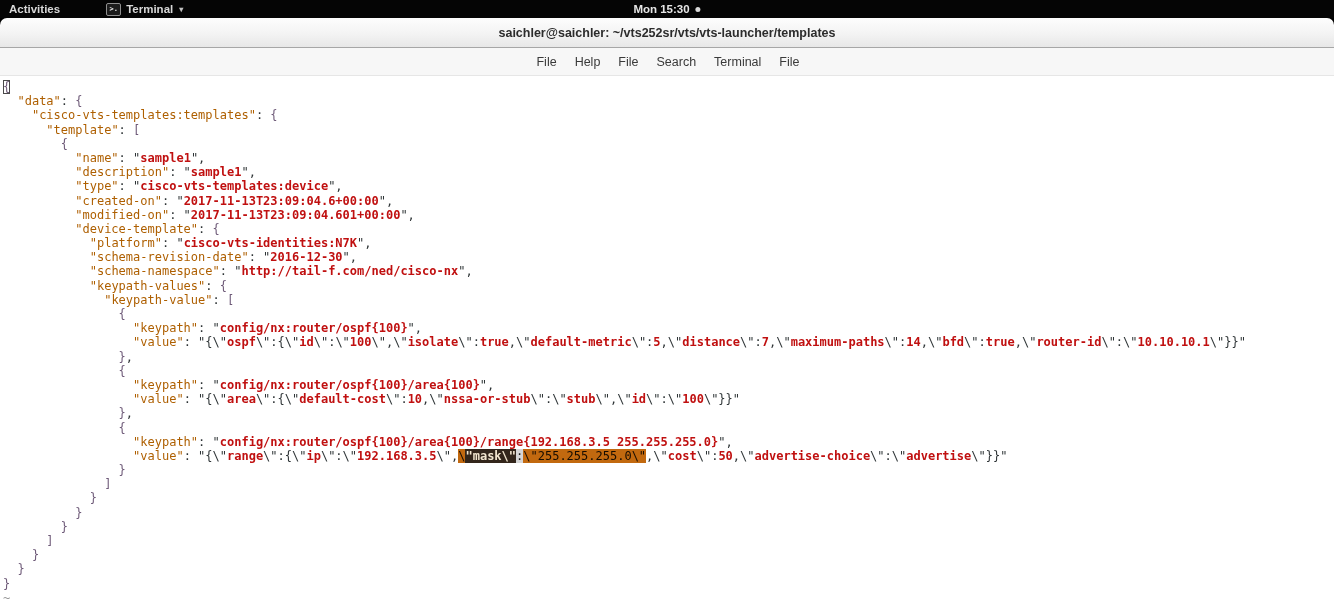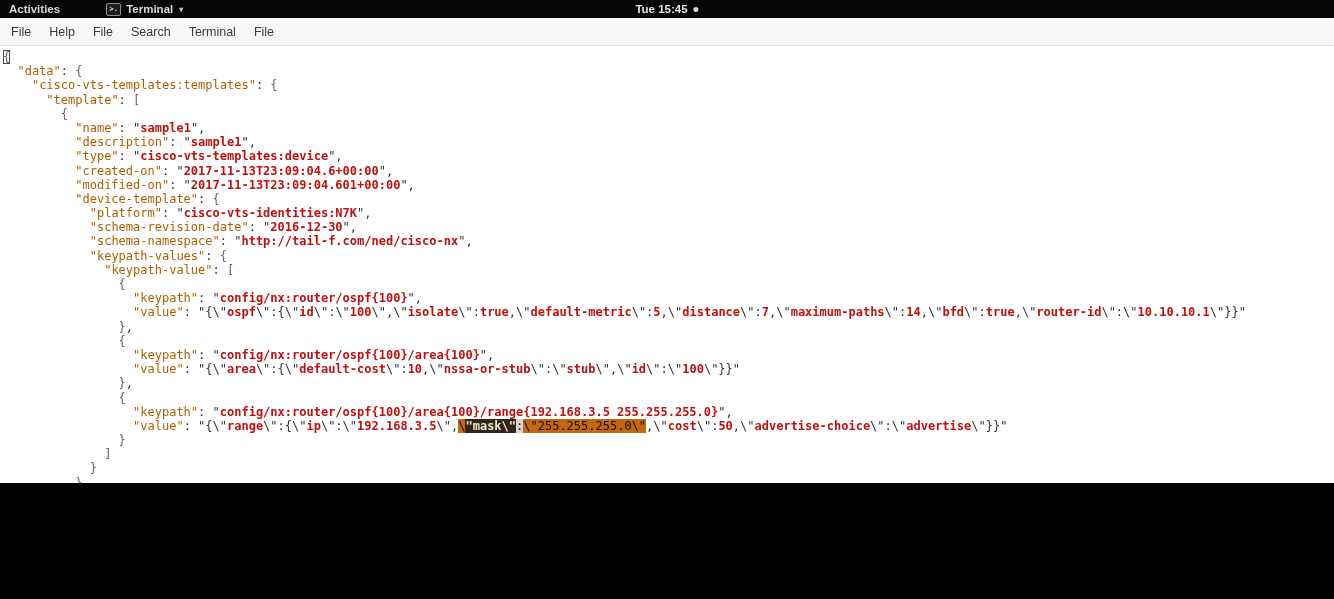--- a/index.html
+++ b/index.html
@@ -1,17 +1,17 @@
 <!DOCTYPE html>
 <html style="--key: #ae5f00; --str: #c01010; --brace: #6e5a78; --pun: #2e3436; --sel: #c2690f; --match: #33261b;"><head>
 <meta charset="utf-8">
 <style>
   html,body{margin:0;padding:0;background:#000;}
   .screen{
-    width:1334px;height:483px;position:relative;overflow:hidden;
+    width:1334px;height:599px;position:relative;overflow:hidden;
     background:#ef4444;font-family:"Liberation Sans",sans-serif;
   }
   
   .top-bar{
     height:18px;background:#050505;color:#d8d8d8;
     display:flex;align-items:center;position:relative;
     font-size:11.5px;font-weight:bold;
   }
   .tb-item{padding:0 9px;cursor:pointer;display:inline-flex;align-items:center;gap:5px;}
   .app-menu{margin-left:28px;}
@@ -32,21 +32,21 @@
     height:30px;border-radius:7px 7px 0 0;
     background:linear-gradient(#fdfdfd,#f3f3f3 55%,#e7e7e7);
     border-bottom:1px solid #a6a6a6;box-sizing:border-box;
     display:flex;align-items:center;justify-content:center;
     font-size:12.5px;font-weight:bold;color:#2c2c2c;cursor:default;
   }
   
   .menu-bar{
     height:28px;background:#f7f7f7;border-bottom:1px solid #e6e6e6;box-sizing:border-box;
     display:flex;align-items:center;padding-left:2px;
-    font-size:12.5px;color:#3a3a3a;
+    font-size:12.5px;color:#3a3a3a;justify-content:center;
   }
   .menu-item{padding:3px 9px;cursor:pointer;}
   
   .terminal{
     background:#ffffff;height:521px;overflow:hidden;
     padding:4px 0 0 3px;
     font-family:"DejaVu Sans Mono",monospace;font-size:12px;line-height:14.2px;
     white-space:pre;color:var(--pun,#2e3436);
   }
   .line{height:14.2px;}
@@ -66,25 +66,30 @@
 <div class="screen">
 
   <div class="top-bar">
     <span class="tb-item">Activities</span>
     <span class="tb-item app-menu">
       <span class="term-icon">&gt;.</span>
       <span>Terminal</span>
       <span class="caret">▾</span>
     </span>
     <span class="tb-center">
-      <span>Tue 15:45</span>
+      <span>Mon 15:30</span>
       <span class="notif-dot"></span>
     </span>
   </div>
 
+  <div class="title-wrap">
+    <div class="title-bar">
+      <span>saichler@saichler: ~/vts252sr/vts/vts-launcher/templates</span>
+    </div>
+  </div>
 
   <div class="menu-bar" id="menu-bar">
       <span class="menu-item">File</span>
       <span class="menu-item">Help</span>
       <span class="menu-item">File</span>
       <span class="menu-item">Search</span>
       <span class="menu-item">Terminal</span>
       <span class="menu-item">File</span>
     </div>
 

